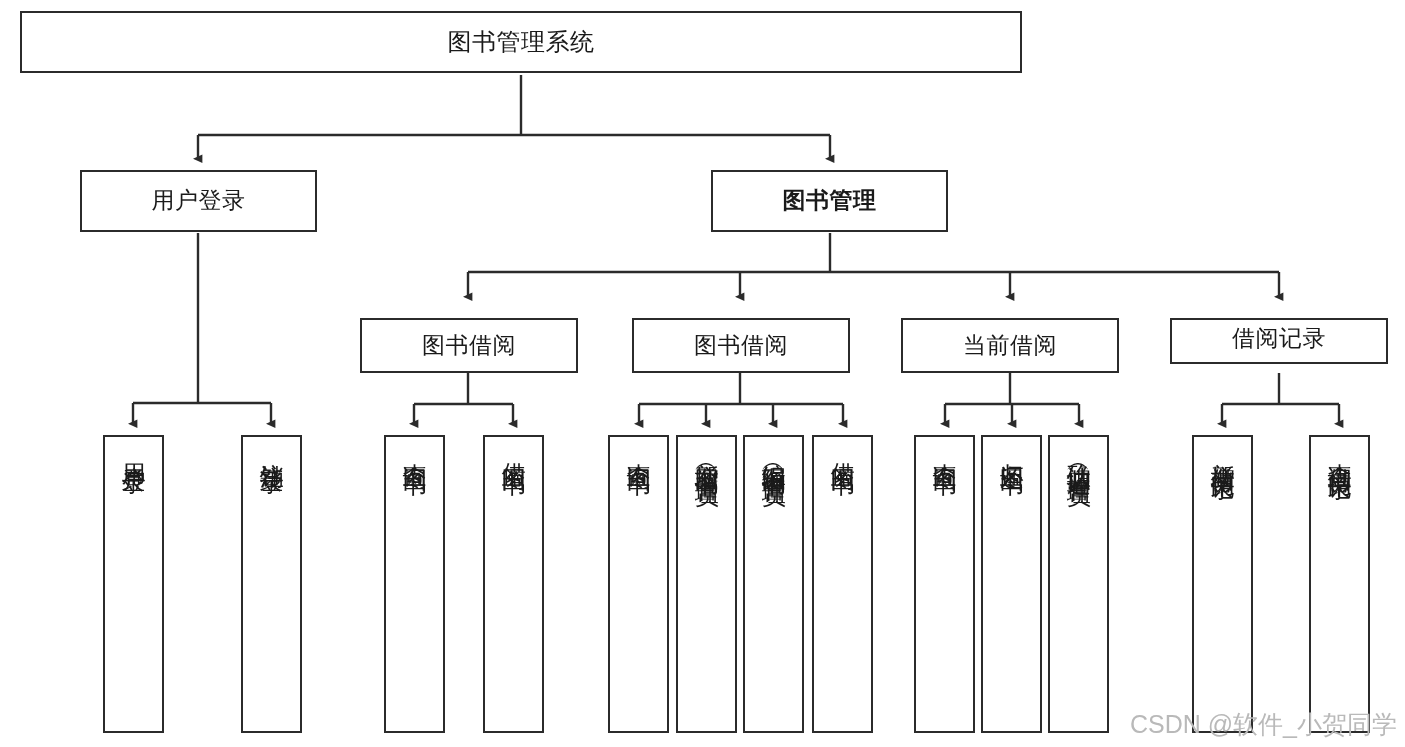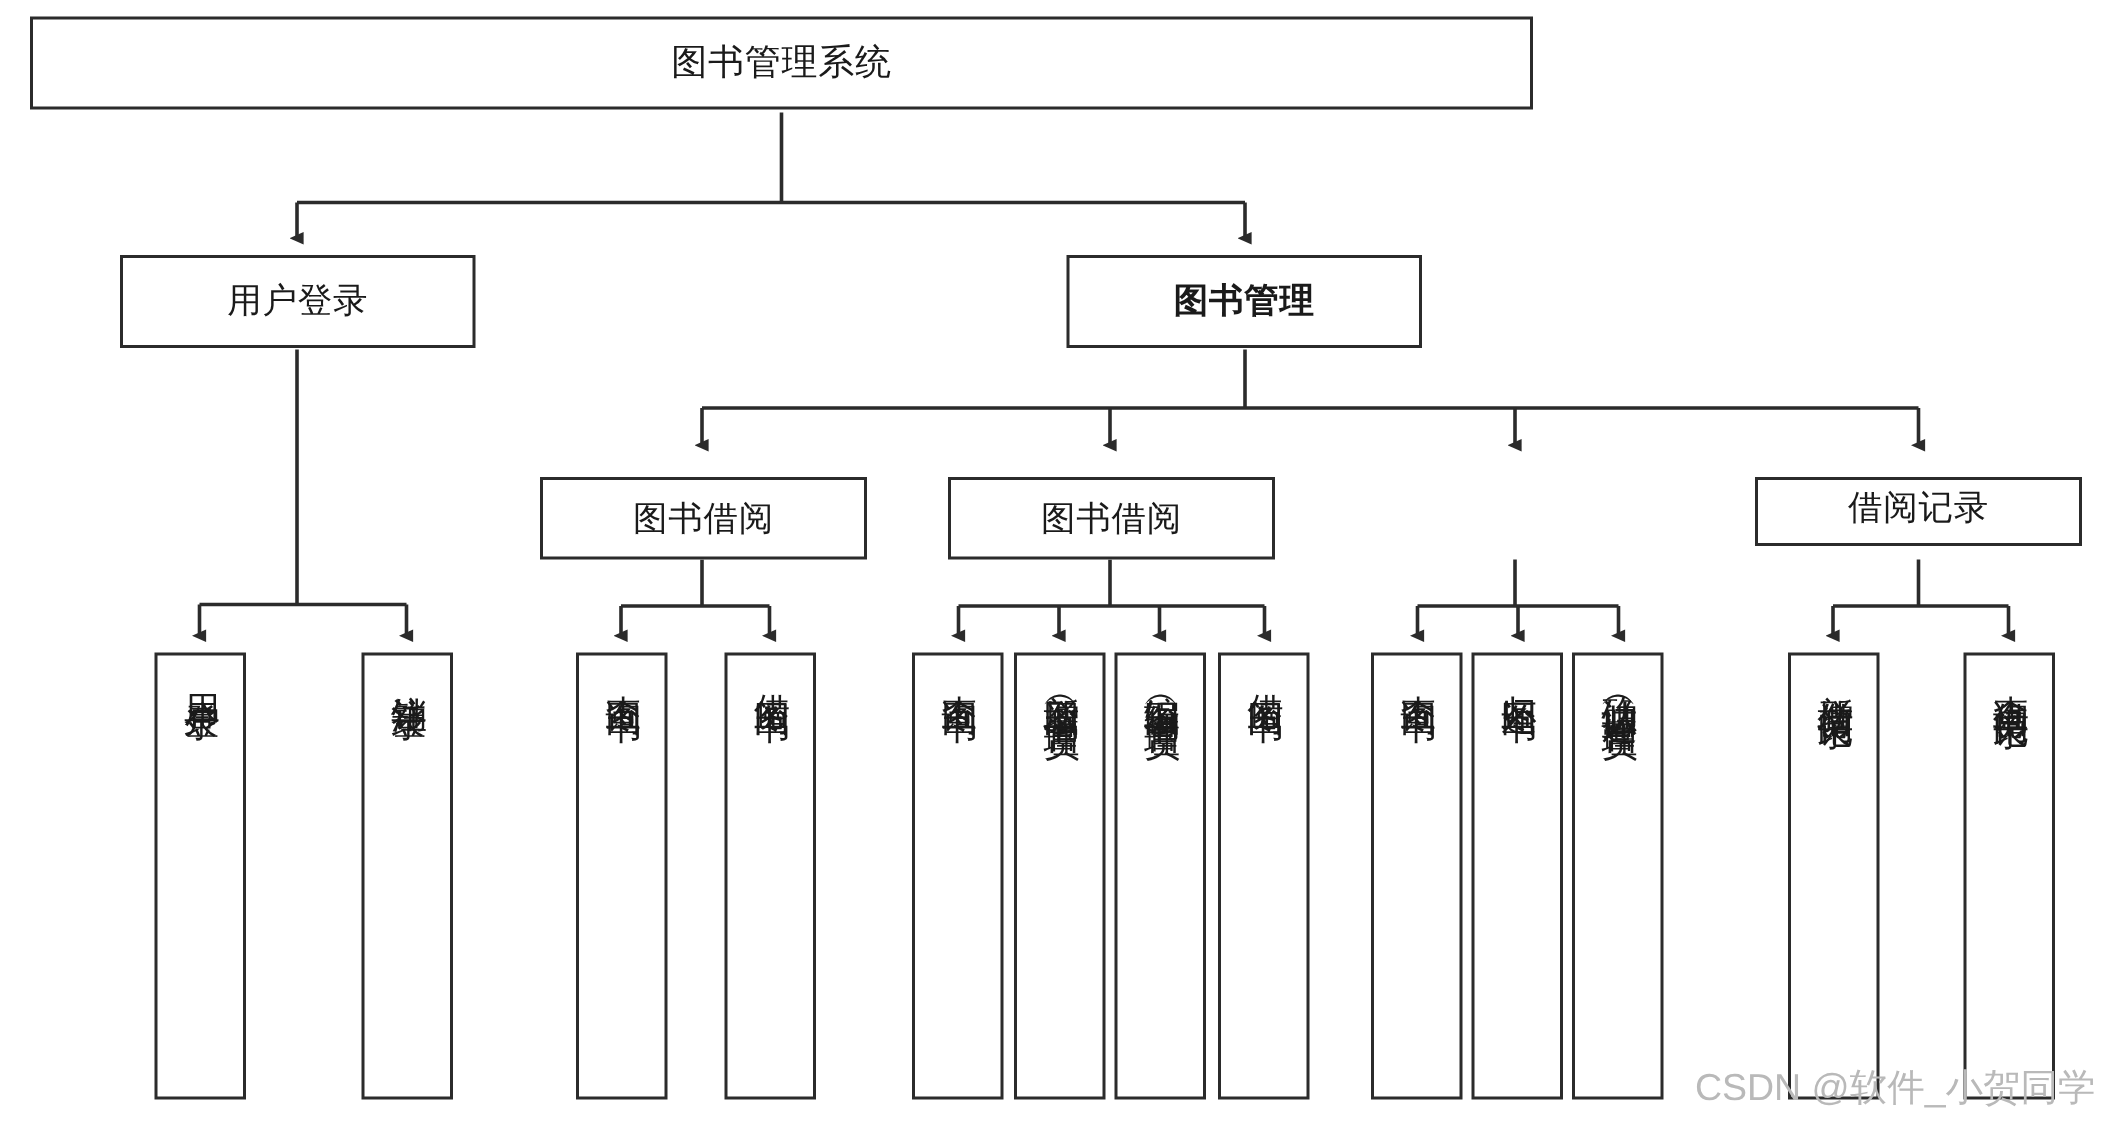--- a/index.html
+++ b/index.html
@@ -137,20 +137,23 @@
   <div class="node horizontal" style="left:711px; top:170px; width:237px; height:62px;font-weight:bold;">
     <span class="node-label">图书管理</span>
   </div>
 
   <div class="node horizontal" style="left:360px; top:318px; width:218px; height:55px;">
     <span class="node-label">图书借阅</span>
   </div>
   <div class="node horizontal" style="left:632px; top:318px; width:218px; height:55px;align-items:center;">
     <span class="node-label">图书借阅</span>
   </div>
+  <div class="node horizontal" style="left:901px; top:318px; width:218px; height:55px;">
+    <span class="node-label">当前借阅</span>
+  </div>
   <div class="node horizontal" style="left:1170px; top:318px; width:218px; height:46px;font-family:Liberation Mono, monospace;">
     <span class="node-label">借阅记录</span>
   </div>
 
   <div class="node vertical" style="left:103px; top:435px; width:61px; height:298px;">
     <span class="node-label">用户登录</span>
   </div>
   <div class="node vertical" style="left:241px; top:435px; width:61px; height:298px;">
     <span class="node-label">注销登录</span>
   </div>

